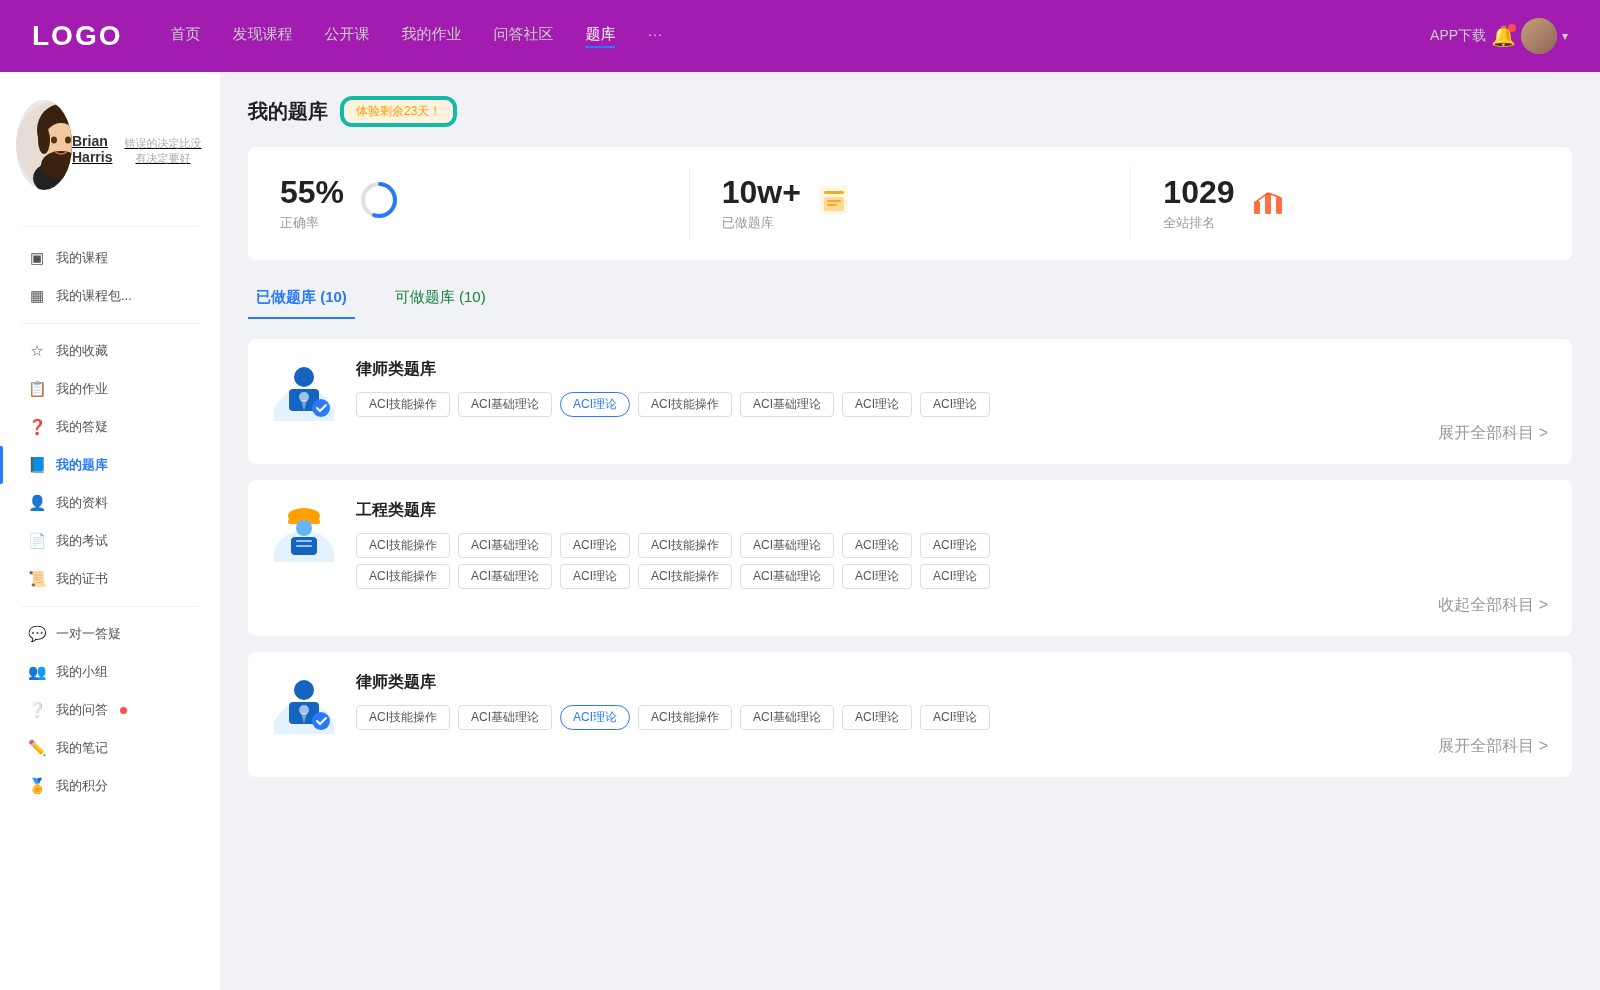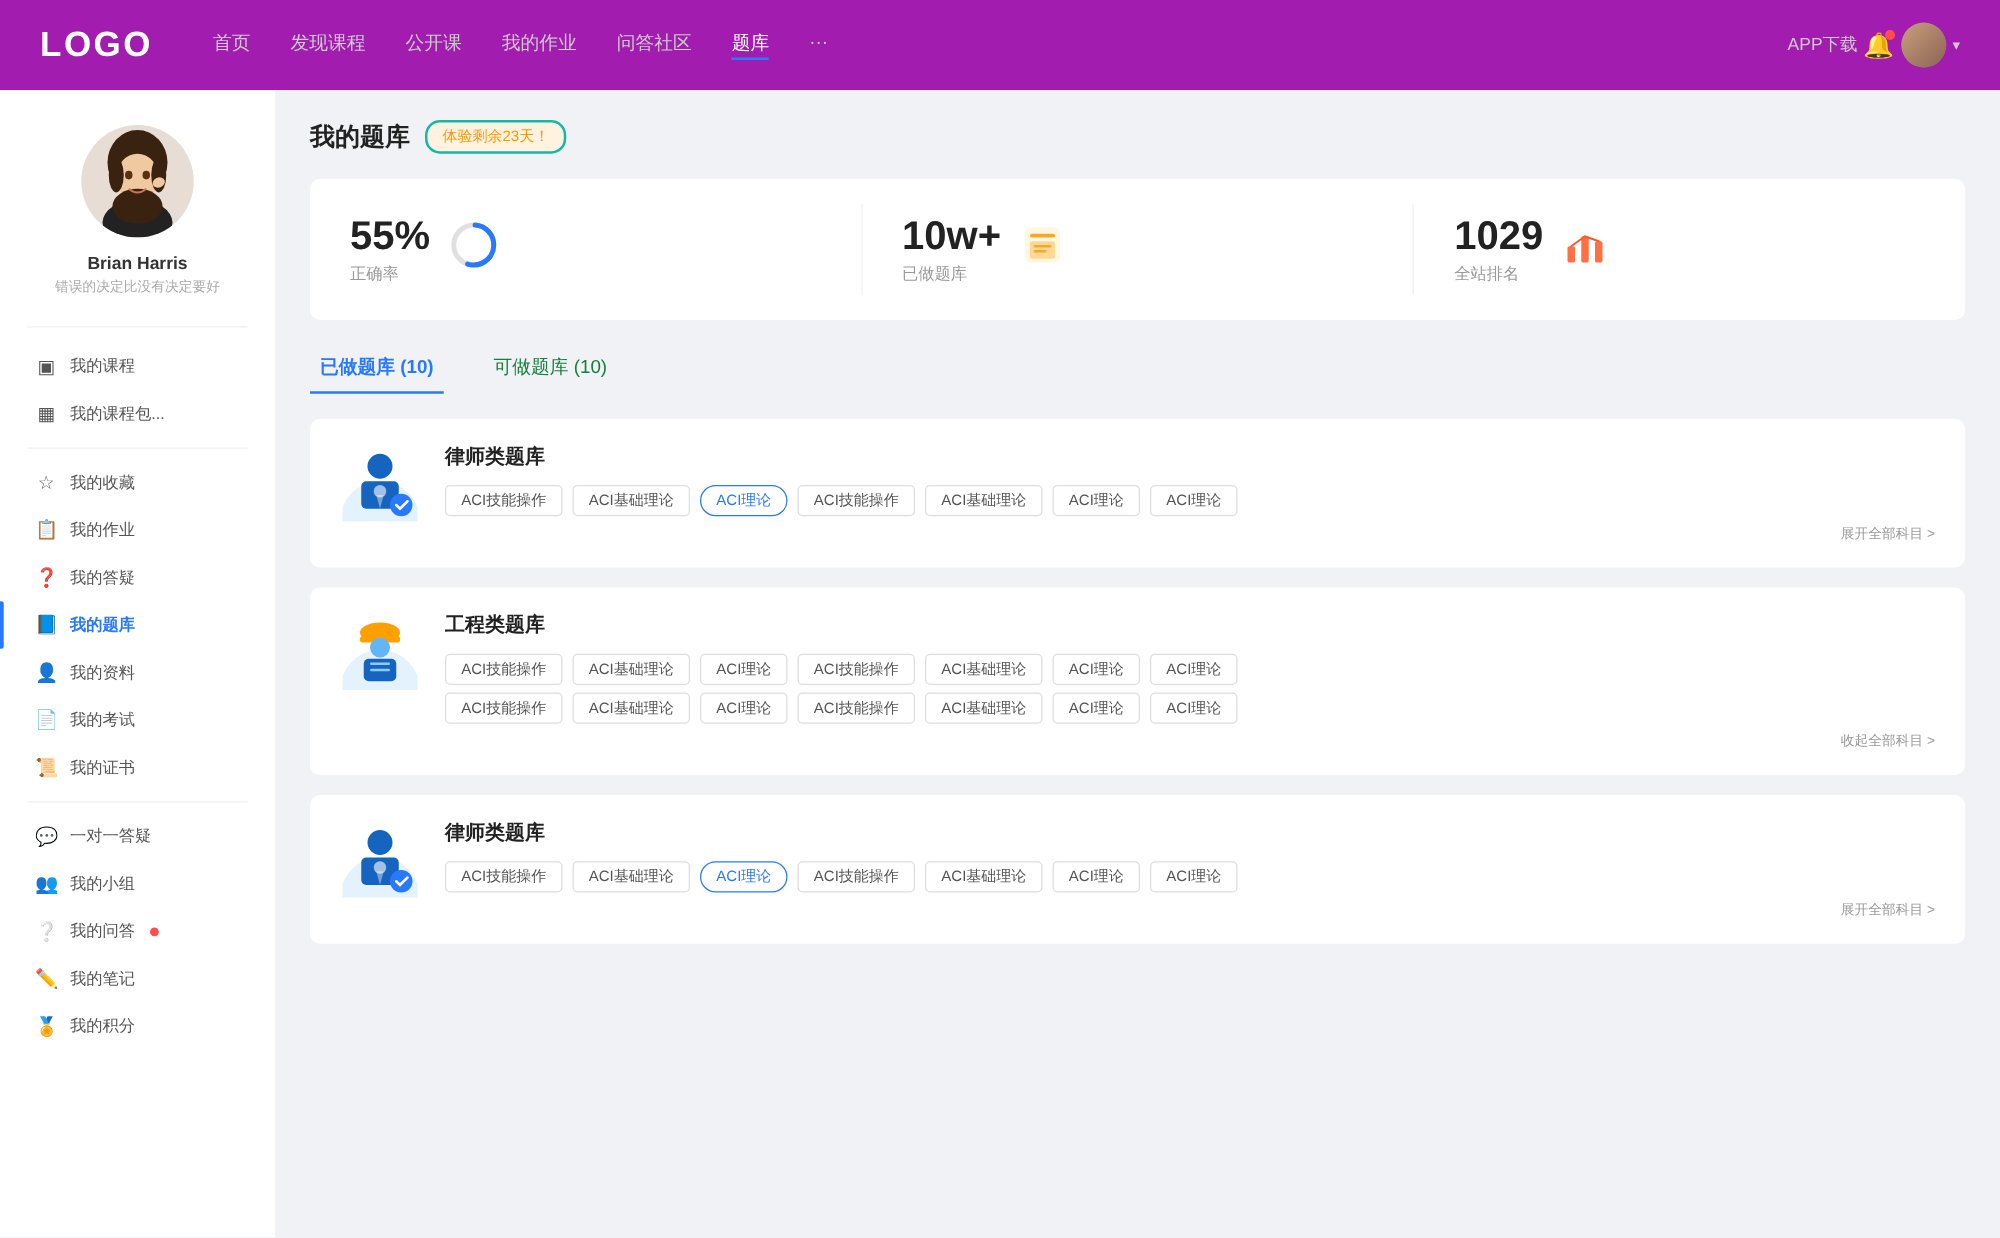--- a/index.html
+++ b/index.html
@@ -99,24 +99,24 @@
       background: #fff;
       min-height: 918px;
       flex-shrink: 0;
       padding: 0;
       display: flex;
       flex-direction: column;
       align-items: center;
     }
     .sidebar-profile {
       display: flex;
-      flex-direction: column;
       align-items: center;
       padding: 28px 16px 16px;
       width: 100%;
+      text-decoration: underline;
     }
     .sidebar-avatar {
       width: 90px;
       height: 90px;
       border-radius: 50%;
       background: #e8e8e8;
       overflow: hidden;
       margin-bottom: 12px;
     }
     .sidebar-name {
@@ -195,21 +195,21 @@
       margin-bottom: 20px;
     }
     .page-title {
       font-size: 20px;
       font-weight: 600;
       color: #222;
     }
     .trial-badge {
       background: #fff3e0;
       color: #ff9800;
-      border: 2px solid #14b8a6;
+      border: 4px solid #14b8a6;
       border-radius: 12px;
       font-size: 12px;
       padding: 3px 12px;
     }
 
     
     .stats-bar {
       background: #fff;
       border-radius: 8px;
       display: flex;
@@ -304,21 +304,21 @@
       color: #555;
       cursor: pointer;
       white-space: nowrap;
     }
     .tag.active-tag {
       border-color: #2979ff;
       color: #2979ff;
       border-radius: 50px;
     }
     .expand-link {
-      font-size: 11px;
+      font-size: 16px;
       color: #999;
       text-align: right;
       cursor: pointer;
       margin-top: 6px;
     }
   </style>
 </head>
 <body>
 
 <nav class="navbar">

